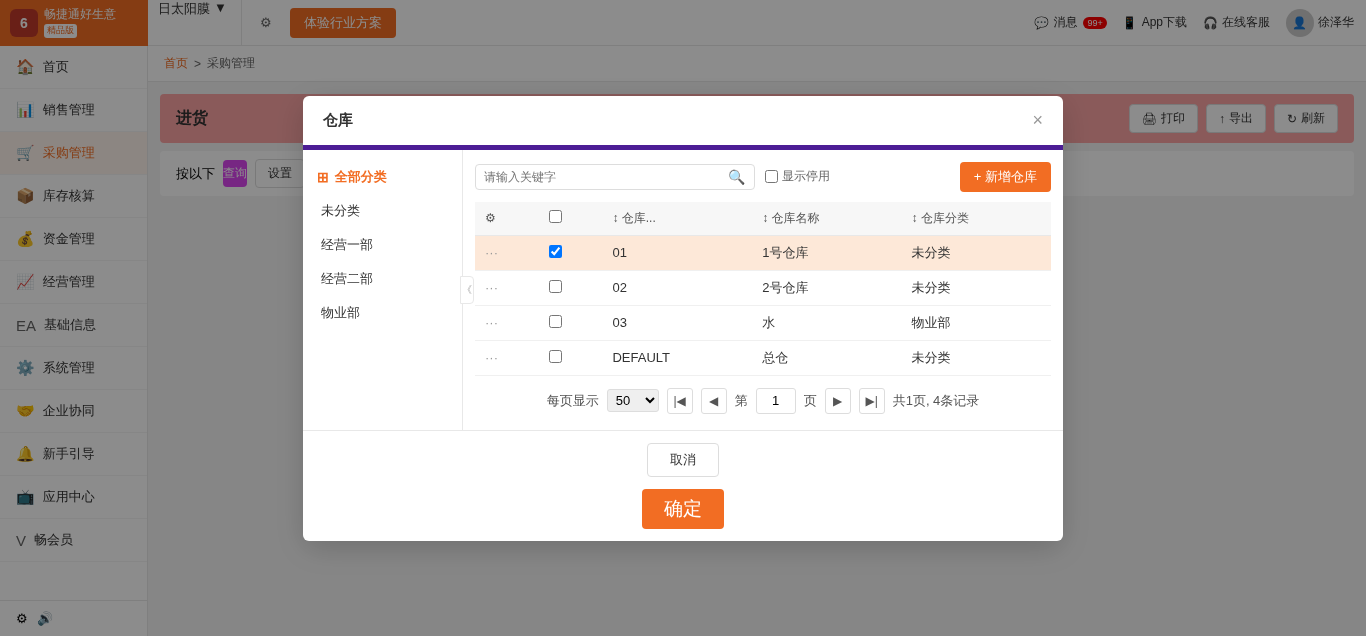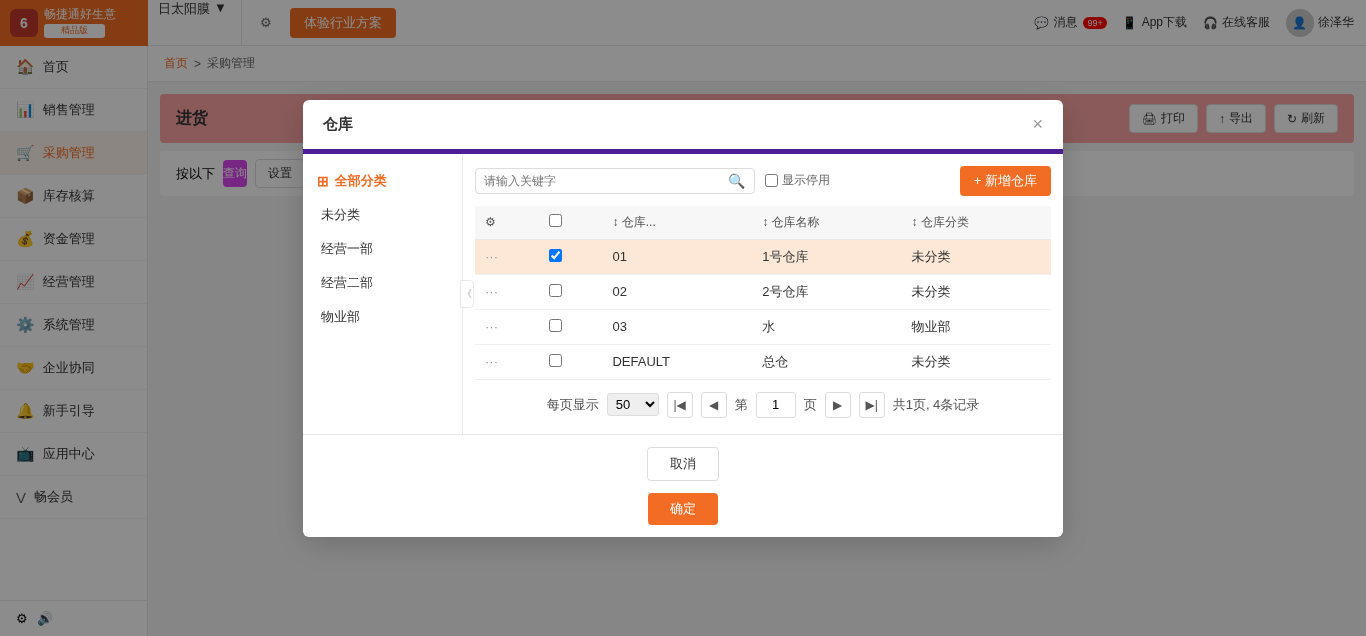--- a/index.html
+++ b/index.html
@@ -27,21 +27,21 @@
     }
     .logo-icon {
       width: 28px; height: 28px;
       background: #c0392b;
       border-radius: 6px;
       display: flex; align-items: center; justify-content: center;
       color: #fff; font-weight: bold; font-size: 14px;
       margin-right: 6px;
     }
     .logo-text { color: #fff; font-size: 12px; line-height: 1.3; }
-    .logo-badge { background: #fff; color: #f26d23; font-size: 9px; padding: 1px 17px; border-radius: 3px; margin-top: 2px; display: inline-block; }
+    .logo-badge { background: #fff; color: #f26d23; font-size: 9px; padding: 1px 3px; border-radius: 3px; margin-top: 2px; display: inline-block; }
 
     .store-selector {
       display: flex; 
       padding: 0 10px; cursor: pointer; color: #333;
       border-right: 1px solid #e8e8e8; height: 100%;
     }
     .store-selector span { margin-right: 4px; }
     .gear-btn {
       width: 32px; height: 32px; border-radius: 50%;
       display: flex; align-items: center; justify-content: center;
@@ -249,21 +249,21 @@
       border-top: 1px solid #e8e8e8;
       flex-direction: column;
     }
     .btn-cancel {
       border: 1px solid #ddd; background: #fff;
       padding: 7px 22px; border-radius: 4px; cursor: pointer;
       color: #333; font-size: 13px;
     }
     .btn-confirm {
       background: #f26d23; color: #fff; border: none;
-      padding: 7px 22px; border-radius: 4px; cursor: pointer; font-size: 13px;
+      padding: 7px 22px; border-radius: 4px; cursor: pointer; font-size: 19px;
     }
   </style>
 </head>
 <body>
 
 <div class="top-header">
   <div class="logo-area">
     <div class="logo-icon">6</div>
     <div class="logo-text">
       <div>畅捷通好生意</div>
@@ -321,20 +321,24 @@
           <span class="si-icon">📦</span>
           <span>库存核算</span>
         </div>
         <div class="sidebar-item">
           <span class="si-icon">💰</span>
           <span>资金管理</span>
         </div>
         <div class="sidebar-item">
           <span class="si-icon">📈</span>
           <span>经营管理</span>
+        </div>
+        <div class="sidebar-item">
+          <span class="si-icon">EA</span>
+          <span>基础信息</span>
         </div>
         <div class="sidebar-item">
           <span class="si-icon">⚙️</span>
           <span>系统管理</span>
         </div>
         <div class="sidebar-item">
           <span class="si-icon">🤝</span>
           <span>企业协同</span>
         </div>
         <div class="sidebar-item">

